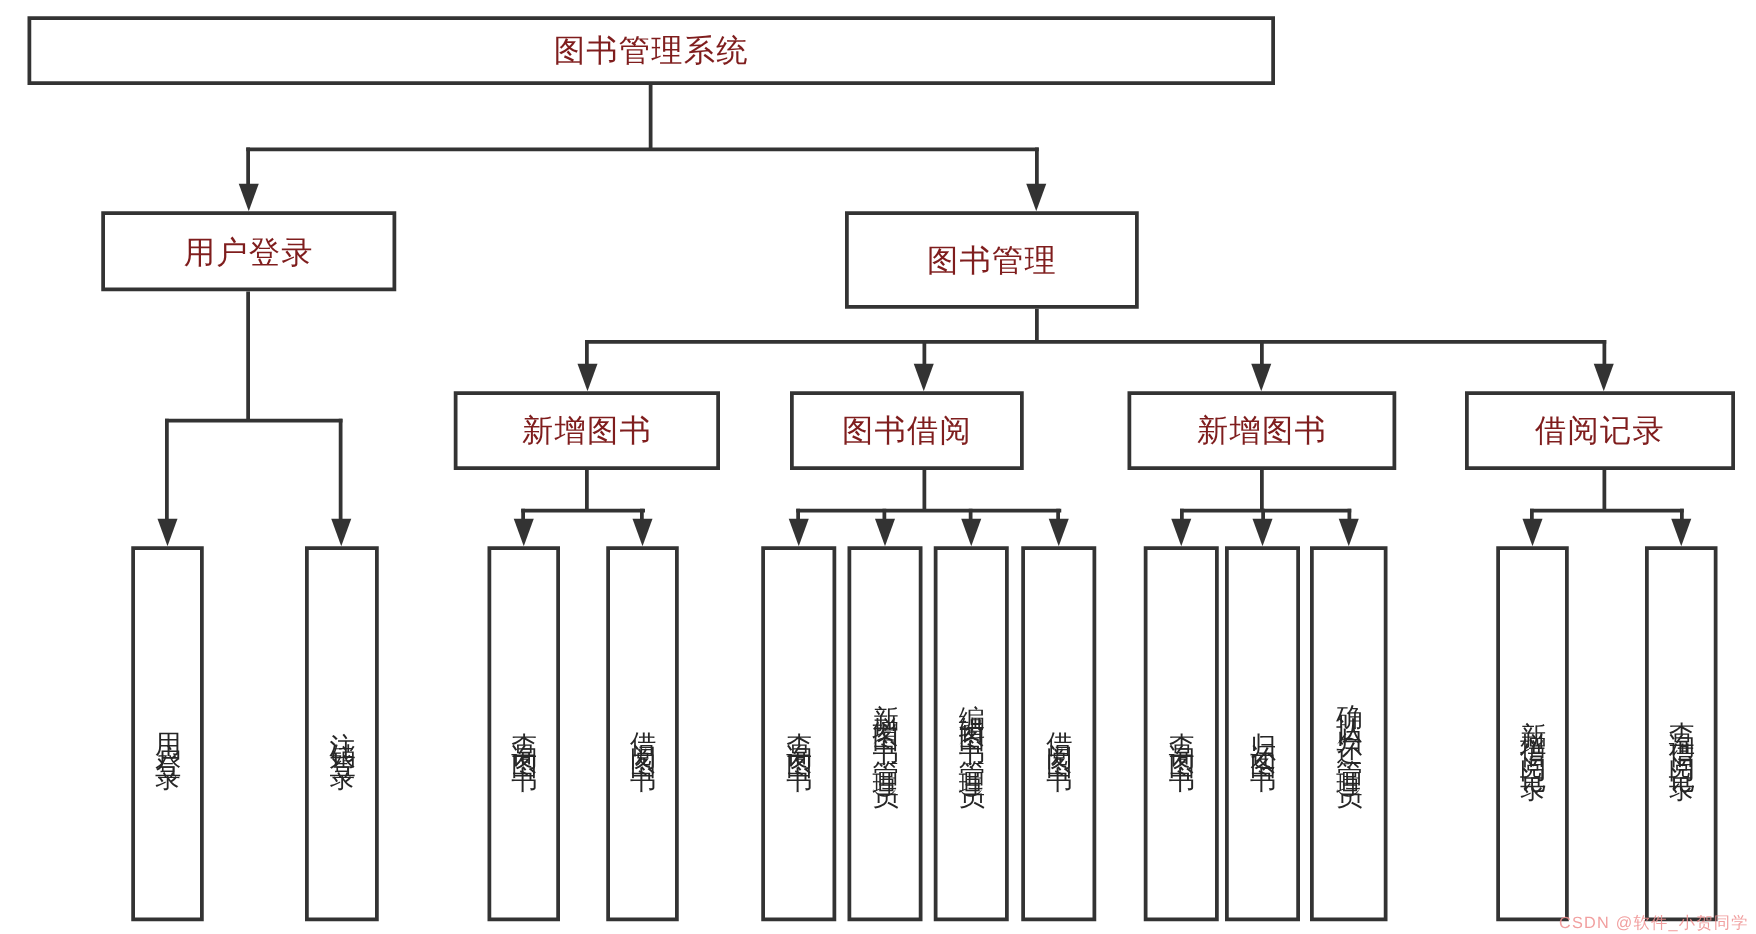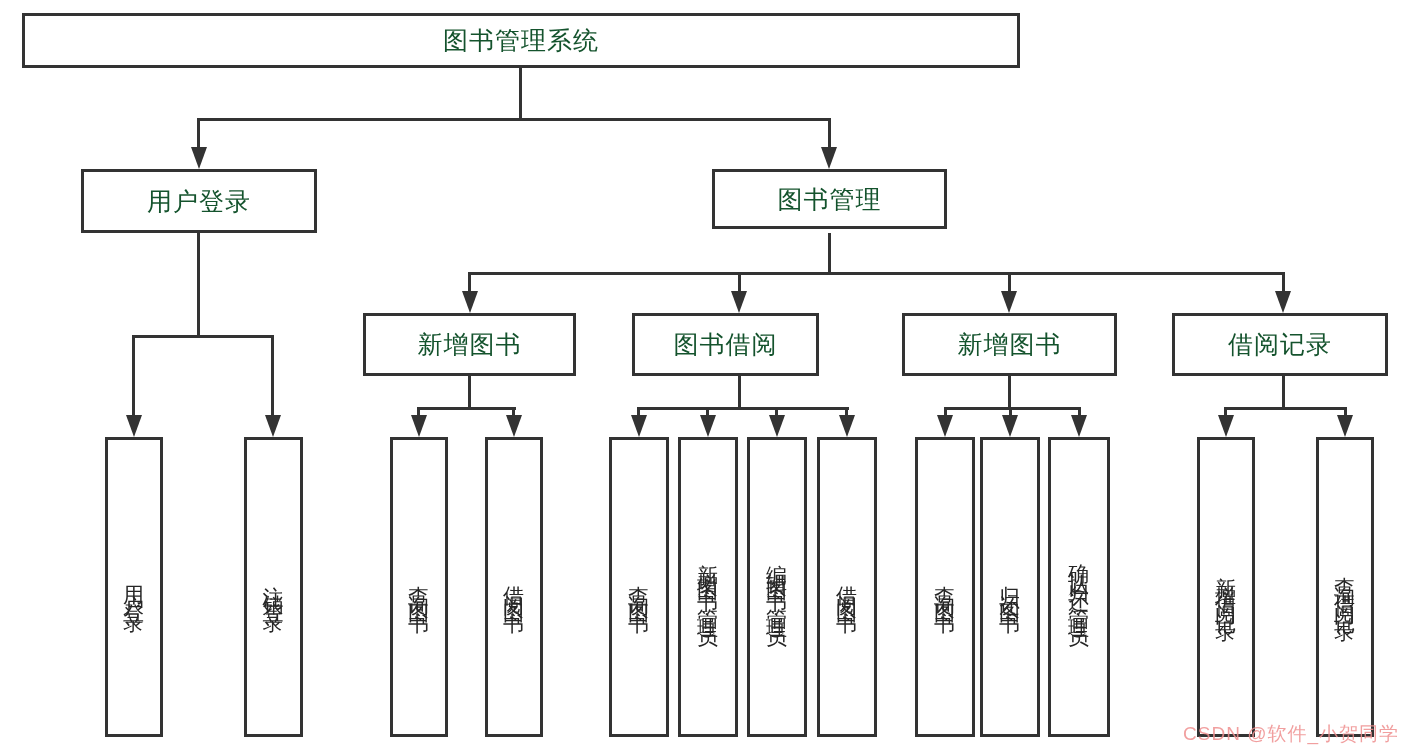--- a/index.html
+++ b/index.html
@@ -4,34 +4,34 @@
 <style>
   html,body{margin:0;padding:0;background:#fff;}
   #stage{
     position:relative;width:1405px;height:747px;background:#ffffff;overflow:hidden;
     font-family:"Liberation Sans","DejaVu Sans",sans-serif;color:#262626;
   }
   .box{
     position:absolute;box-sizing:border-box;border:3px solid #333333;background:#ffffff;
     display:flex;align-items:center;justify-content:center;
   }
-  .box.h span{font-size:25px;letter-spacing:1px;color:#14532d;white-space:nowrap;}
+  .box.h span{font-size:25px;letter-spacing:1px;color:#7f1d1d;white-space:nowrap;}
   .box.v span{
     writing-mode:vertical-rl;text-orientation:mixed;
     font-size:21px;letter-spacing:9px;color:#262626;line-height:1;
   }
   .vl{position:absolute;width:3px;background:#333333;}
   .hl{position:absolute;height:3px;background:#333333;}
   .ah{
     position:absolute;width:0;height:0;
     border-left:8px solid transparent;border-right:8px solid transparent;
     border-top:22px solid #333333;
   }
   .watermark{
-    position:absolute;right:6px;bottom:2px;font-size:19px;line-height:1.1;
+    position:absolute;right:6px;bottom:2px;font-size:13px;line-height:1.1;
     color:#ef8f8f;opacity:.85;white-space:nowrap;letter-spacing:1px;text-align:center;
   }
 </style>
 </head>
 <body>
 
 <div id="stage">
 
   <div class="vl" style="left:519px;top:68px;height:51px"></div>
   <div class="hl" style="left:197px;top:118px;width:634px"></div>
@@ -92,21 +92,21 @@
   <div class="ah" style="left:1218px;top:415px"></div>
   <div class="ah" style="left:1337px;top:415px"></div>
 
   <div class="box h" style="left:22px;top:13px;width:998px;height:55px">
     <span>图书管理系统</span>
   </div>
 
   <div class="box h" style="left:81px;top:169px;width:236px;height:64px">
     <span>用户登录</span>
   </div>
-  <div class="box h" style="left:712px;top:169px;width:235px;height:60px">
+  <div class="box h" style="left:676px;top:169px;width:235px;height:78px">
     <span>图书管理</span>
   </div>
 
   <div class="box h" style="left:363px;top:313px;width:213px;height:63px">
     <span>新增图书</span>
   </div>
   <div class="box h" style="left:632px;top:313px;width:187px;height:63px">
     <span>图书借阅</span>
   </div>
   <div class="box h" style="left:902px;top:313px;width:215px;height:63px">

